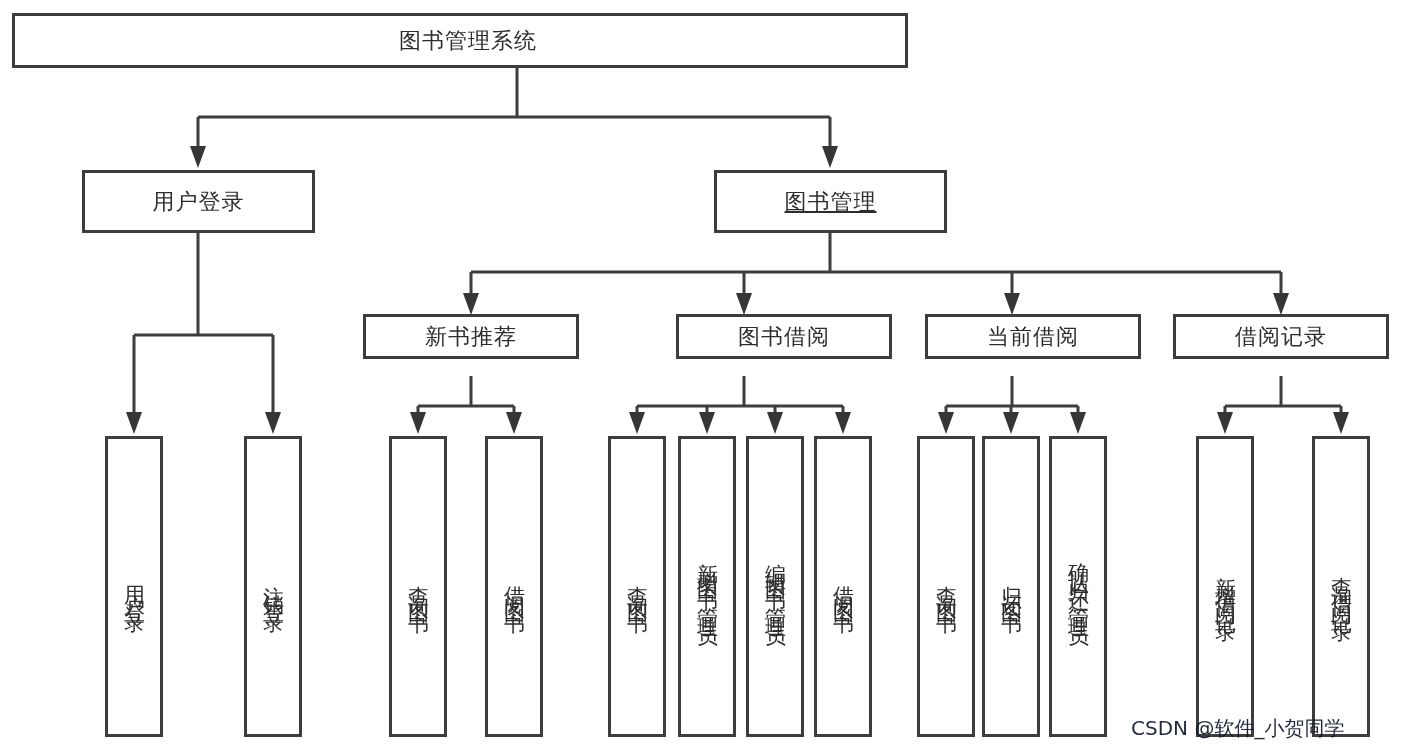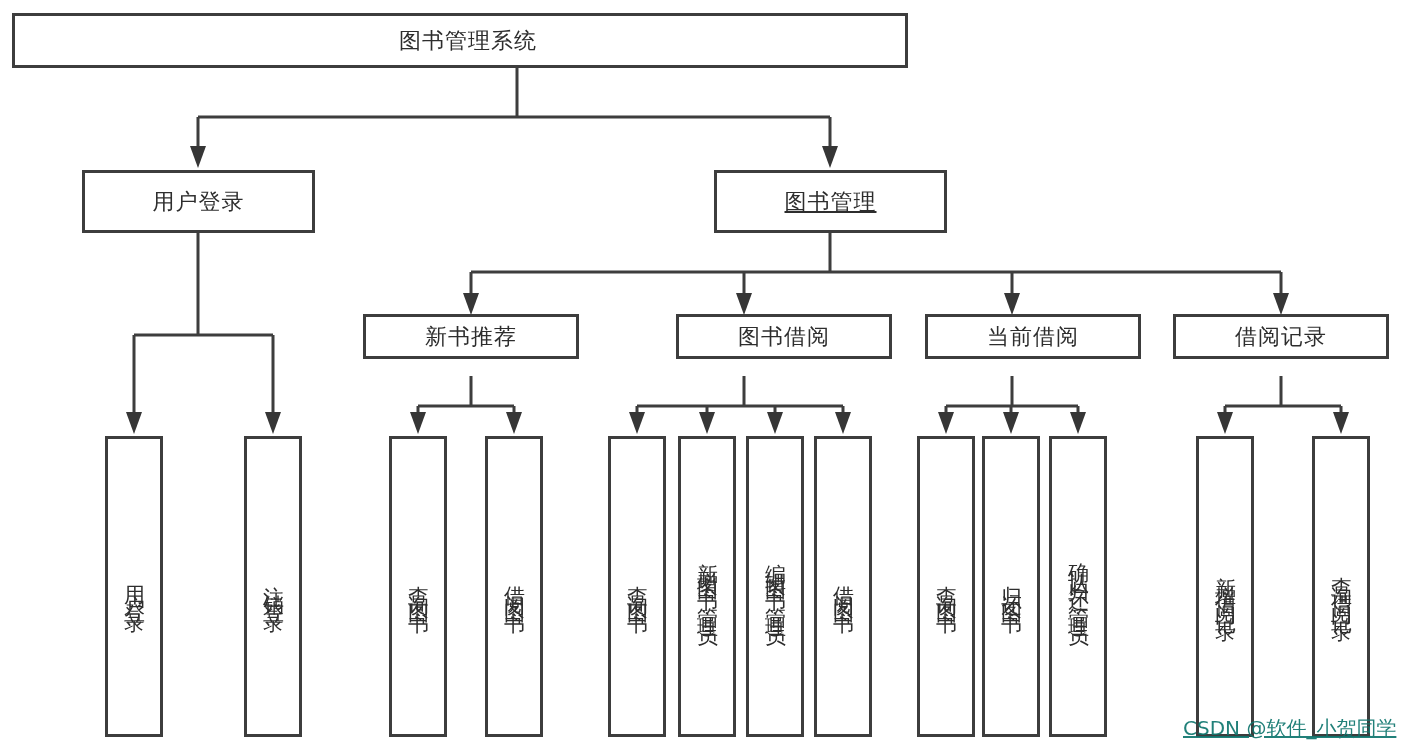--- a/index.html
+++ b/index.html
@@ -56,28 +56,27 @@
   }
   .v-text {
     writing-mode: vertical-rl;
     text-orientation: upright;
     letter-spacing: 9px;
     line-height: 1;
     white-space: nowrap;
   }
   .watermark {
     position: absolute;
-    left: 1183px;
+    left: 1131px;
     top: 715px;
     font-size: 20px;
-    color: #0f766e;
+    color: #0f172a;
     white-space: nowrap;
     opacity: 0.92;
     z-index: 5;
-    text-decoration: underline;
   }
 </style>
 </head>
 <body>
 
 <div class="stage">
 
   <svg class="connectors" viewBox="0 0 1405 747" xmlns="http://www.w3.org/2000/svg">
 
     <path d="M517 68 V117 M198 117 H830 M198 117 V150 M830 117 V150"></path>

